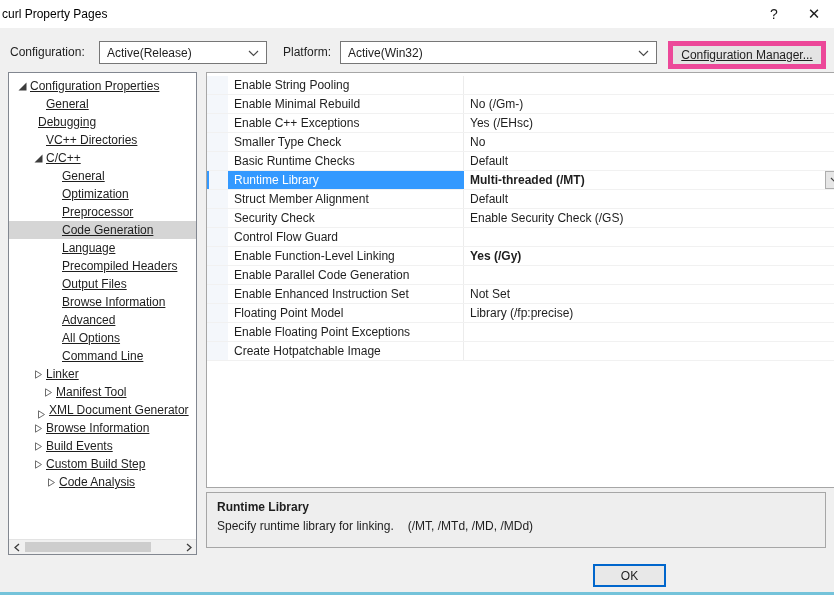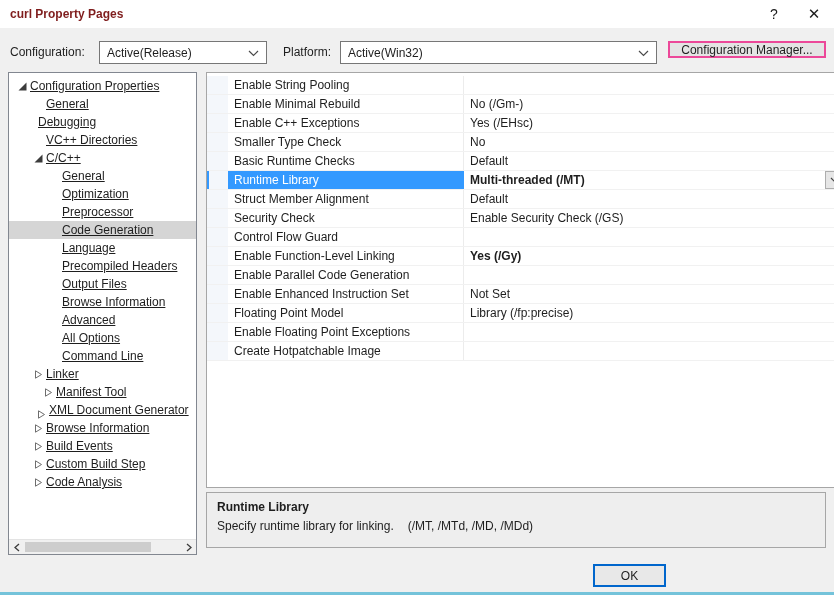--- a/index.html
+++ b/index.html
@@ -10,39 +10,39 @@
   }
   .window{
     position:relative;width:834px;height:595px;background:#f0f0f0;
     overflow:hidden;
   }
   
   .titlebar{
     position:absolute;left:0;top:0;width:834px;height:28px;background:#ffffff;
     display:flex;align-items:center;
   }
-  .titlebar .title{margin-left:10px;font-size:12px;color:#7f1d1d;font-weight:bold;}
+  .titlebar .title{margin-left:2px;font-size:12px;color:#000000;}
   .titlebar .tb-btns{margin-left:auto;display:flex;height:100%;}
   .tb-btn{
     width:40px;height:100%;display:flex;align-items:center;justify-content:center;
     font-size:14px;color:#1a1a1a;cursor:default;
   }
   .tb-btn.close{font-size:15px;}
   
   .lbl{position:absolute;height:23px;line-height:23px;}
   .combo{
     position:absolute;height:23px;box-sizing:border-box;background:#fff;
     border:1px solid #767676;display:flex;align-items:center;
     justify-content:space-between;padding:0 7px;
   }
   .combo .cval{white-space:nowrap;overflow:hidden;}
   .btn{
-    position:absolute;height:17px;box-sizing:border-box;background:#e4e4e4;
-    border:2px solid #ec4899;display:flex;align-items:center;justify-content:center;
-    font-size:12px;color:#1e1e1e;
+    position:absolute;height:28px;box-sizing:border-box;background:#e4e4e4;
+    border:5px solid #ec4899;display:flex;align-items:center;justify-content:center;
+    font-size:12px;color:#1e1e1e;text-decoration:underline;
   }
   
   .tree{
     position:absolute;left:8px;top:72px;width:189px;height:483px;
     background:#fff;border:1px solid #828790;box-sizing:border-box;
     overflow:hidden;
   }
   .tree-items{padding-top:4px;text-decoration:underline;}
   .tree-item{
     height:18px;line-height:18px;display:flex;align-items:center;
@@ -255,21 +255,21 @@
           <span class="tlabel">Build Events</span>
         </div>
         <div class="tree-item" style="padding-left: 21px;">
           <span class="expander">
             <svg width="9" height="9" viewBox="0 0 9 9">
               <polygon points="1.5,0.8 7.5,4.5 1.5,8.2" fill="none" stroke="#6d6d6d" stroke-width="1"></polygon>
             </svg>
           </span>
           <span class="tlabel">Custom Build Step</span>
         </div>
-        <div class="tree-item" style="padding-left: 21px;">
+        <div class="tree-item" style="padding-left: 34px;">
           <span class="expander">
             <svg width="9" height="9" viewBox="0 0 9 9">
               <polygon points="1.5,0.8 7.5,4.5 1.5,8.2" fill="none" stroke="#6d6d6d" stroke-width="1"></polygon>
             </svg>
           </span>
           <span class="tlabel">Code Analysis</span>
         </div>
       </div>
     <div class="hscroll">
       <span class="hs-arrow left">

